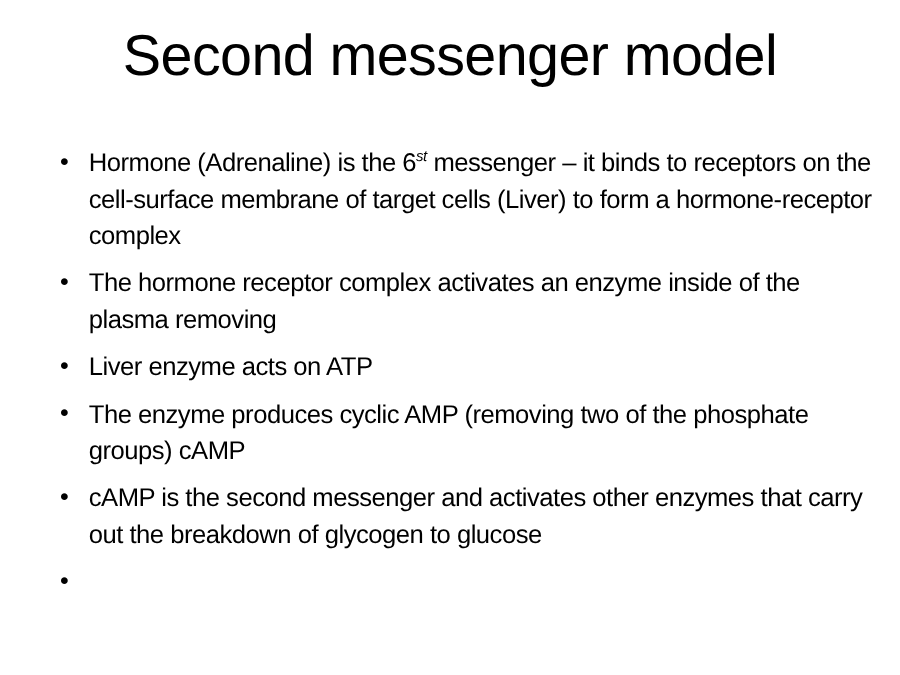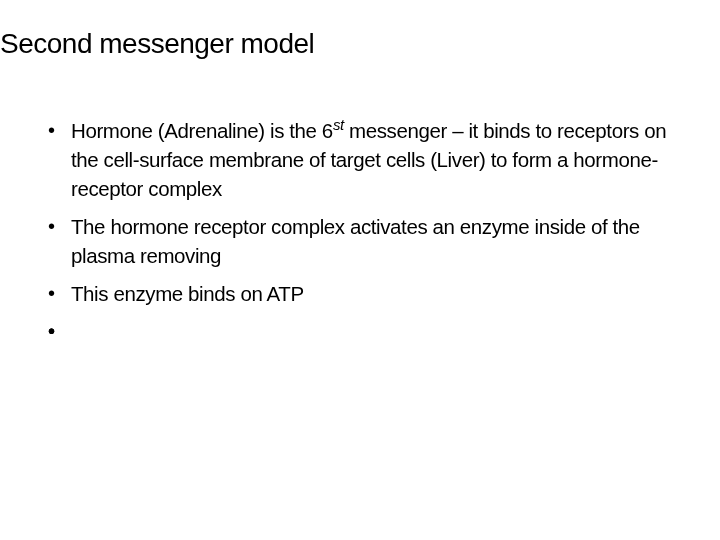--- a/index.html
+++ b/index.html
@@ -19,22 +19,22 @@
       position: absolute;
       left: 0; top: 0;
       width: 720px; height: 540px;
       background: #ffffff;
     }
     .title {
       position: absolute;
       left: 0;
       top: 20px;
       width: 720px;
-      text-align: left;
-      font-size: 28px;
+      text-align: center;
+      font-size: 46px;
       line-height: 48px;
       letter-spacing: -0.5px;
       font-weight: normal;
       margin: 0;
     }
     .bullets {
       position: absolute;
       left: 48px;
       top: 116px;
       width: 650px;
@@ -52,21 +52,21 @@
     }
     .bullet-dot {
       position: absolute;
       left: 0;
       top: 0;
       width: 14px;
       font-size: 20px;
       line-height: 29px;
     }
     sup {
-      font-size: 15px;
+      font-size: 12px;
       line-height: 0;
       vertical-align: super;
       font-style: italic;
     }
   </style>
 </head>
 <body>
 
 <div class="slide">
   <h1 class="title">Second messenger model</h1>
@@ -75,25 +75,27 @@
     <li class="bullet">
       <span class="bullet-dot">•</span>
       <span>Hormone (Adrenaline) is the 6</span><sup>st</sup><span> messenger – it binds to receptors on the cell-surface membrane of target cells (Liver) to form a hormone-receptor complex</span>
     </li>
     <li class="bullet">
       <span class="bullet-dot">•</span>
       <span>The hormone receptor complex activates an enzyme inside of the plasma removing</span>
     </li>
     <li class="bullet">
       <span class="bullet-dot">•</span>
-      <span>This enzyme binds on ATP</span>
+      <span>Liver enzyme acts on ATP</span>
     </li>
     <li class="bullet">
       <span class="bullet-dot">•</span>
+      <span>The enzyme produces cyclic AMP (removing two of the phosphate groups) cAMP</span>
     </li>
     <li class="bullet">
       <span class="bullet-dot">•</span>
+      <span>cAMP is the second messenger and activates other enzymes that carry out the breakdown of glycogen to glucose</span>
     </li>
     <li class="bullet">
       <span class="bullet-dot">•</span>
     </li>
   </ul>
 </div>
 
 </body></html>

